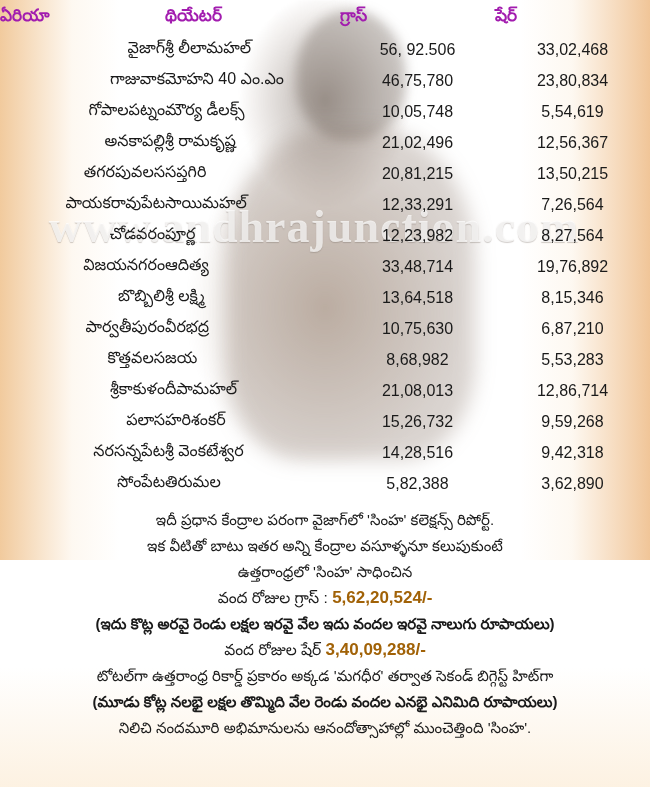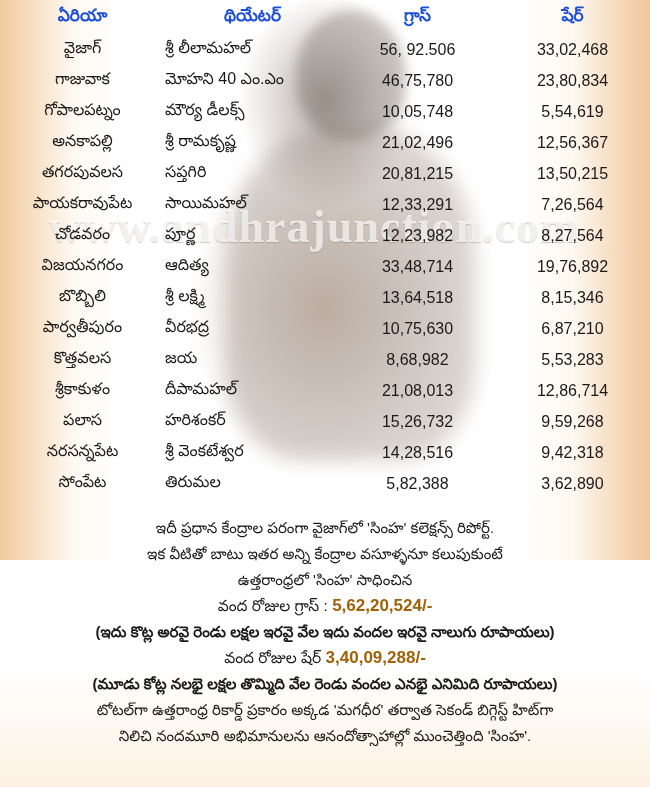--- a/index.html
+++ b/index.html
@@ -105,37 +105,37 @@
   table.collections th,
   table.collections td {
     font-family: "Liberation Sans", sans-serif;
     padding: 0;
     vertical-align: middle;
   }
   table.collections thead th {
     height: 34px;
     font-size: 17px;
     font-weight: bold;
-    color: #1d4ed8;
-    text-align: center;
+    color: #a21caf;
+    text-align: left;
   }
   table.collections tbody td {
     height: 31px;
     font-size: 16px;
     color: #1a1a1a;
   }
-  .col-area   { width: 165px; text-align: center; }
+  .col-area   { width: 165px; text-align: right; }
   .col-theatre{ width: 175px; text-align: left; }
   .col-gross  { width: 155px; text-align: center; }
   .col-share  { width: 155px; text-align: center; }
 
   .notes {
     width: 650px;
     text-align: center;
-    margin-top: 16px;
+    margin-top: 8px;
   }
   .notes .line {
     font-size: 15px;
     color: #1a1a1a;
     line-height: 26px;
     padding: 0 18px;
   }
   .notes .line.big {
     font-size: 15.5px;
   }
@@ -275,19 +275,19 @@
       <div class="line">ఉత్తరాంధ్రలో 'సింహ' సాధించిన</div>
       <div class="line big">
         <span>వంద రోజుల గ్రాస్ :</span>
         <span class="hl-red">5,62,20,524/-</span>
       </div>
       <div class="line bold">(ఇదు కొట్ల అరవై రెండు లక్షల ఇరవై వేల ఇదు వందల ఇరవై నాలుగు రూపాయలు)</div>
       <div class="line big">
         <span>వంద రోజుల షేర్</span>
         <span class="hl-red">3,40,09,288/-</span>
       </div>
+      <div class="line">టోటల్‌గా ఉత్తరాంధ్ర రికార్డ్ ప్రకారం అక్కడ 'మగధీర' తర్వాత సెకండ్ బిగ్గెస్ట్ హిట్‌గా</div>
       <div class="line bold">(మూడు కోట్ల నలభై లక్షల తొమ్మిది వేల రెండు వందల ఎనభై ఎనిమిది రూపాయలు)</div>
-      <div class="line">టోటల్‌గా ఉత్తరాంధ్ర రికార్డ్ ప్రకారం అక్కడ 'మగధీర' తర్వాత సెకండ్ బిగ్గెస్ట్ హిట్‌గా</div>
       <div class="line">నిలిచి నందమూరి అభిమానులను ఆనందోత్సాహాల్లో ముంచెత్తింది 'సింహ'.</div>
     </div>
 
   </div>
 </div>
 
 </body></html>

